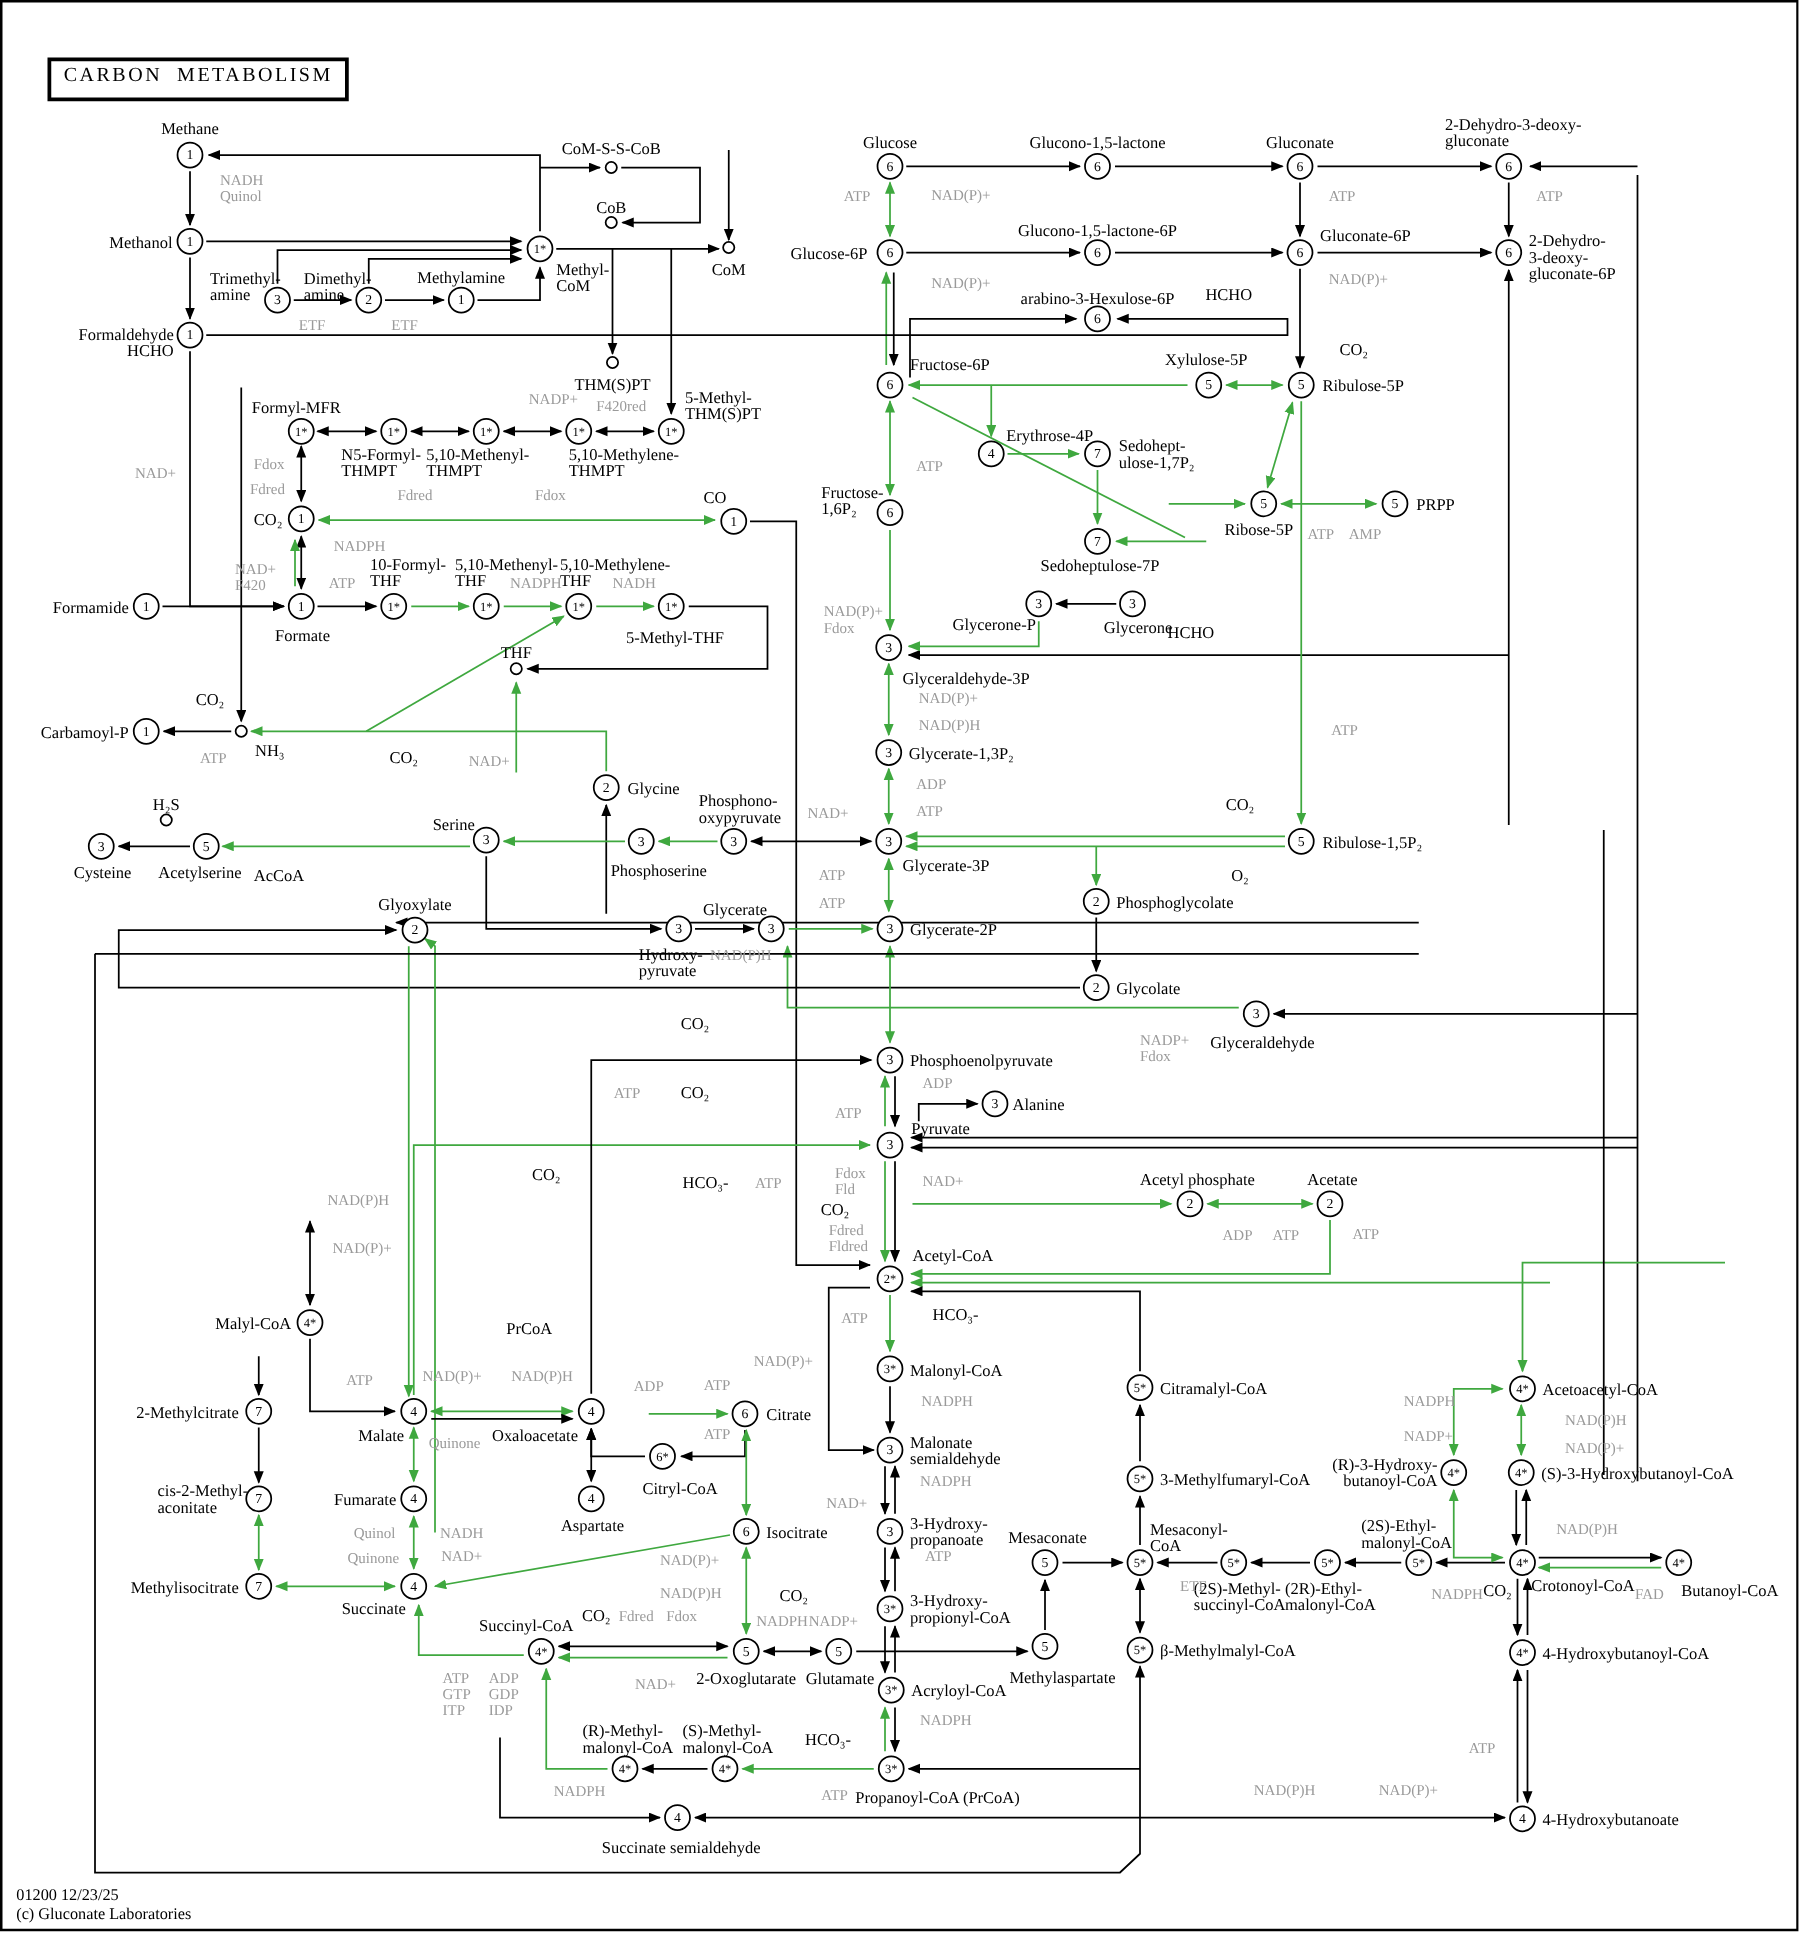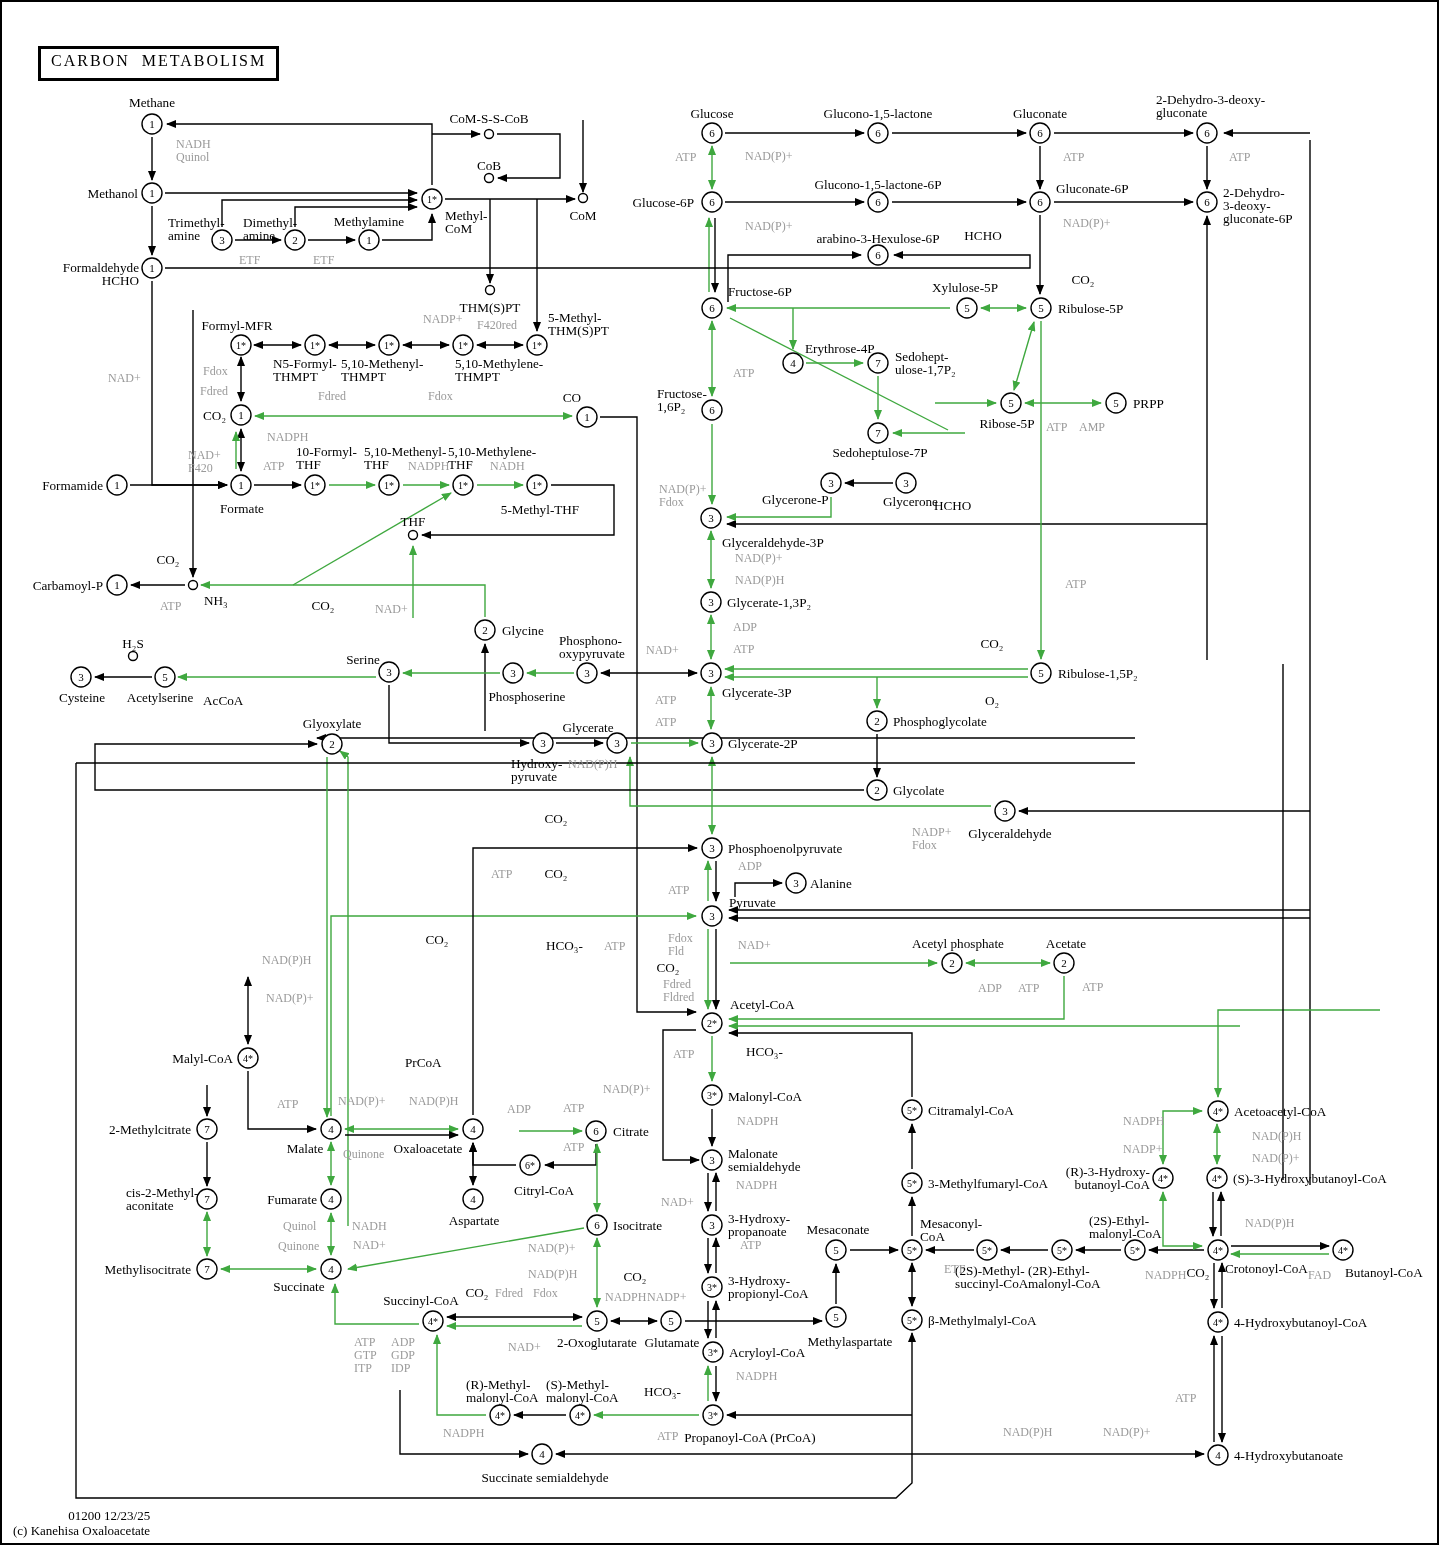--- a/index.html
+++ b/index.html
@@ -1,20 +1,20 @@
 <!DOCTYPE html>
 <html><head>
 <meta charset="utf-8">
 <style>
   html,body{margin:0;padding:0;background:#fff;}
   #stage{position:relative;width:1439px;height:1546px;background:#fff;font-family:"Liberation Serif",serif;}
   #diagram{position:absolute;left:0;top:0;}
   #title-box{position:absolute;left:38px;top:46px;border:3px solid #000;padding:3px 10px 8px 10px;
              font-size:16px;letter-spacing:2px;color:#000;background:#fff;white-space:pre;}
-  #footer{position:absolute;left:13px;top:1508px;font-size:13px;color:#000;line-height:15px;text-align:right;}
+  #footer{position:absolute;left:13px;top:1508px;font-size:13px;color:#000;line-height:15px;}
   svg text{font-family:"Liberation Serif",serif;}
 </style>
 </head>
 <body>
 
 <div id="stage">
   <svg id="diagram" width="1439" height="1546" viewBox="0 0 1439 1546">
     <defs>
       <marker id="ar-b" markerWidth="10" markerHeight="9" refX="9" refY="4" orient="auto" markerUnits="userSpaceOnUse">
         <path d="M0,0 L10,4 L0,8 z" fill="#000000"></path>
@@ -638,15 +638,15 @@
         <text x="1003" y="1436" text-anchor="start" font-size="12" fill="#9a9a9a"><tspan x="1003" dy="0">NAD(P)H</tspan></text>
         <text x="1103" y="1436" text-anchor="start" font-size="12" fill="#9a9a9a"><tspan x="1103" dy="0">NAD(P)+</tspan></text>
         <text x="1175" y="1402" text-anchor="start" font-size="12" fill="#9a9a9a"><tspan x="1175" dy="0">ATP</tspan></text>
       </g>
   </svg>
 
   <div id="title-box">CARBON  METABOLISM</div>
 
   <div id="footer">
     <div>01200 12/23/25</div>
-    <div>(c) Kanehisa Oxaloacetate</div>
+    <div>(c) Gluconate Laboratories</div>
   </div>
 </div>
 
 </body></html>

